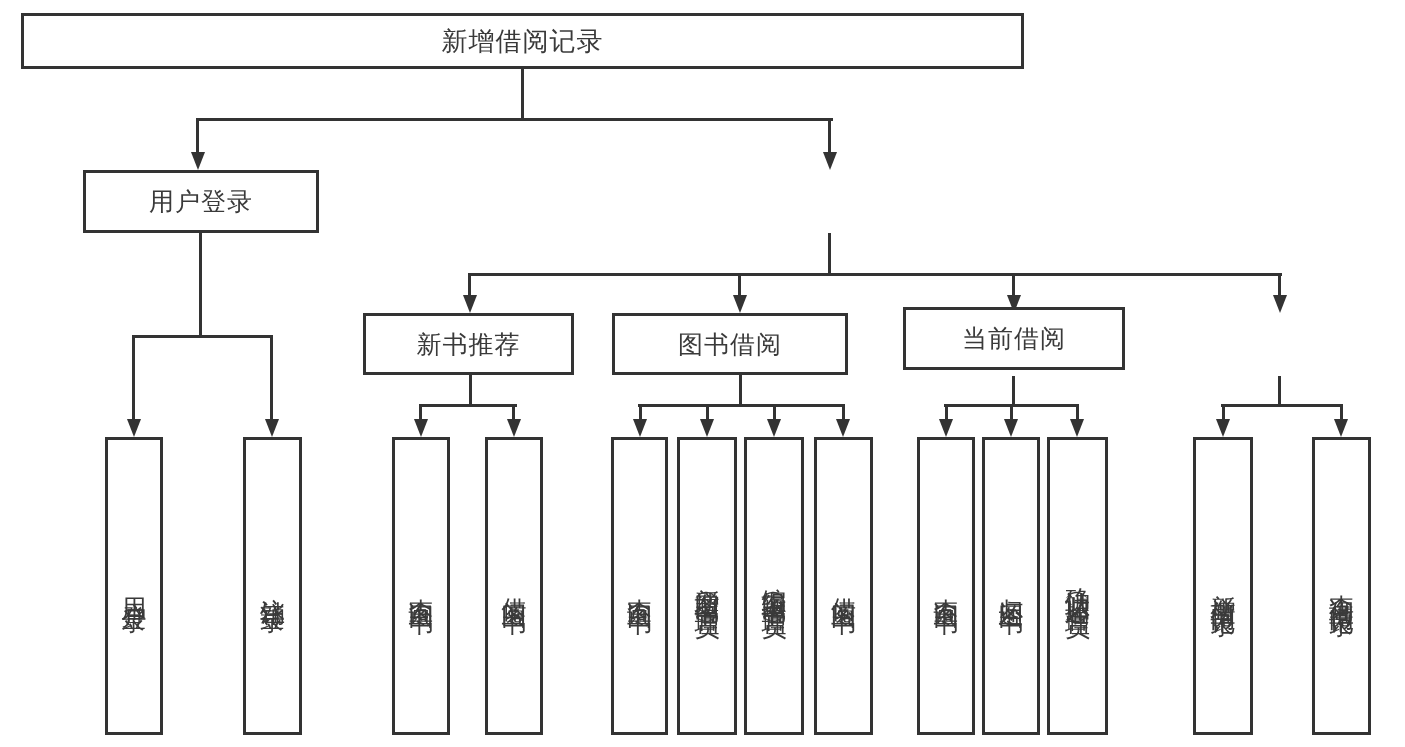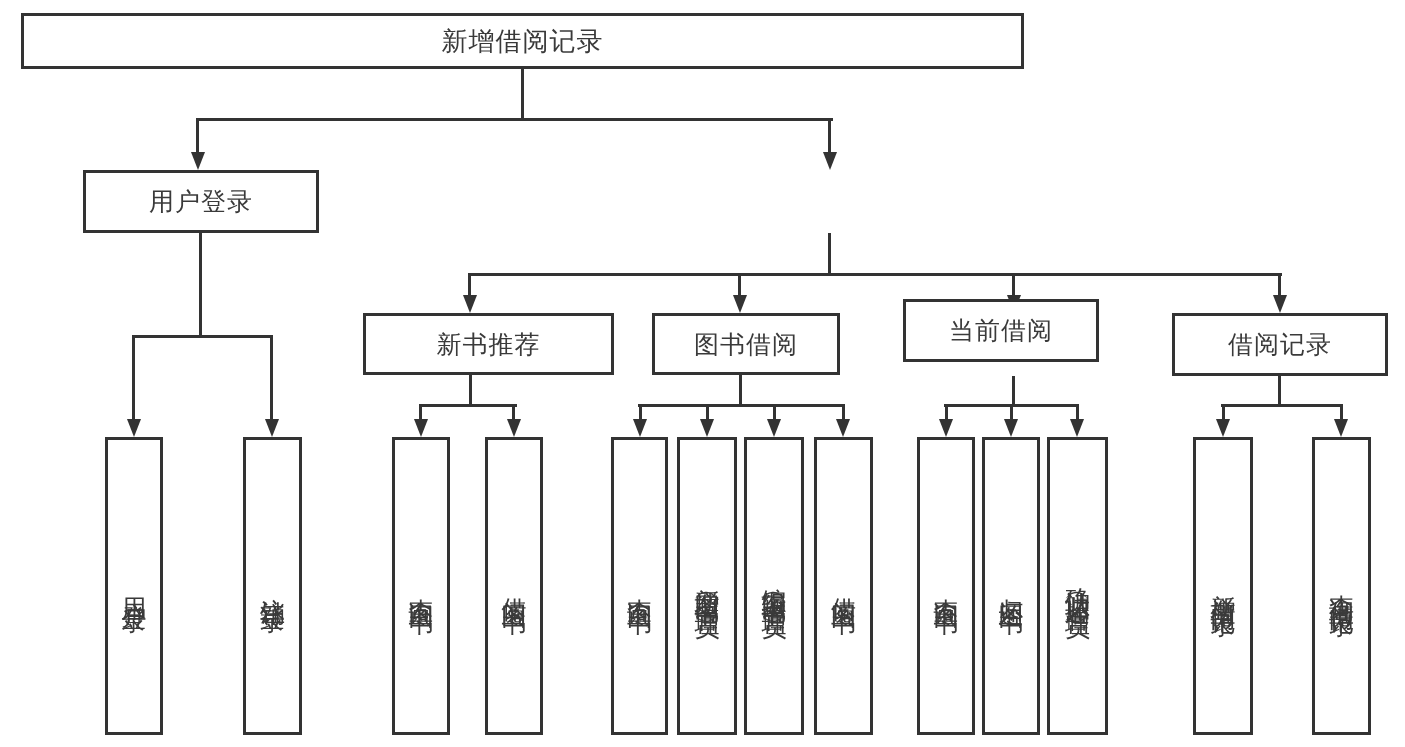--- a/index.html
+++ b/index.html
@@ -112,31 +112,28 @@
   <div class="ah" style="left:1334px;top:419px"></div>
 
   <div class="box root-box" style="left:21px;top:13px;width:1003px;height:56px">
     <span>新增借阅记录</span>
   </div>
 
   <div class="box" style="left:83px;top:170px;width:236px;height:63px">
     <span>用户登录</span>
   </div>
 
-  <div class="box" style="left:363px;top:313px;width:251px;height:62px">
+  <div class="box" style="left:363px;top:313px;width:211px;height:62px">
     <span>新书推荐</span>
   </div>
-  <div class="box" style="left:652px;top:313px;width:188px;height:62px">
+  <div class="box" style="left:612px;top:313px;width:236px;height:62px">
     <span>图书借阅</span>
   </div>
-  <div class="box" style="left:903px;top:299px;width:196px;height:63px">
+  <div class="box" style="left:903px;top:307px;width:222px;height:63px">
     <span>当前借阅</span>
-  </div>
-  <div class="box" style="left:1172px;top:313px;width:216px;height:63px">
-    <span>借阅记录</span>
   </div>
 
   <div class="box leaf" style="left:105px;top:437px;width:58px;height:298px">
     <span class="vtext">用户登录</span>
   </div>
   <div class="box leaf" style="left:243px;top:437px;width:59px;height:298px">
     <span class="vtext">注销登录</span>
   </div>
 
   <div class="box leaf" style="left:392px;top:437px;width:58px;height:298px">

